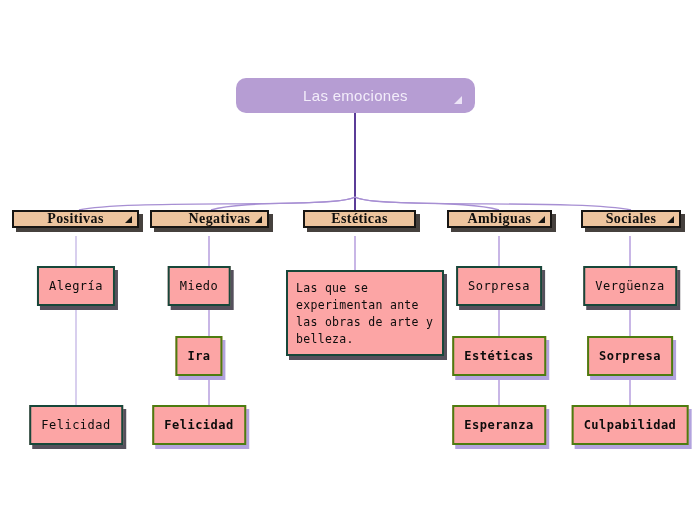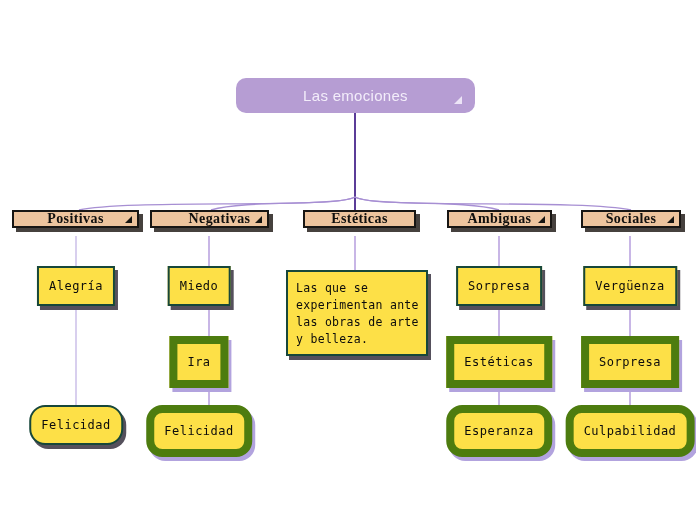--- a/index.html
+++ b/index.html
@@ -40,34 +40,34 @@
     color:#100f0e;letter-spacing:.4px;
   }
   .branch .tri{
     position:absolute;right:5px;bottom:3px;width:0;height:0;
     border-left:7px solid transparent;border-bottom:7px solid #161411;
   }
 
   
   .child{
     position:absolute;transform:translateX(-50%);z-index:2;
-    background:#fde047;box-sizing:border-box;cursor:pointer;
+    background:#fca5a5;box-sizing:border-box;cursor:pointer;
     font-family:"DejaVu Sans Mono",monospace;font-size:12px;
     color:#0c0c0c;letter-spacing:.5px;white-space:nowrap;
     padding:11px 10px;line-height:14px;text-align:center;
   }
   .child.dark{border:2px solid #17473a;box-shadow:3px 4px 0 #55505c;}
-  .child.purple{border:8px solid #4d7c0f;box-shadow:3px 4px 0 #b2a3de;}
+  .child.purple{border:2px solid #4d7c0f;box-shadow:3px 4px 0 #b2a3de;font-weight:bold;}
 
   .child.para{
-    transform:none;left:286px;top:270px;width:142px;height:86px;
+    transform:none;left:286px;top:270px;width:158px;height:86px;
     white-space:normal;text-align:left;padding:8px 4px 8px 8px;
     font-size:11.5px;line-height:17px;letter-spacing:.3px;
   }
-  .r1{top:266px;} .r2{top:336px;} .r3{top:405px;border-radius:16px;}
+  .r1{top:266px;} .r2{top:336px;} .r3{top:405px;}
   .c1{left:76px;} .c2{left:199px;} .c4{left:499px;} .c5{left:630px;}
 </style>
 </head>
 <body>
 
 <div id="canvas">
 
   <svg id="wires" width="696" height="520" viewBox="0 0 696 520">
 
     <path d="M355 113 L355 210" stroke="#5b3c98" stroke-width="2" fill="none"></path>

